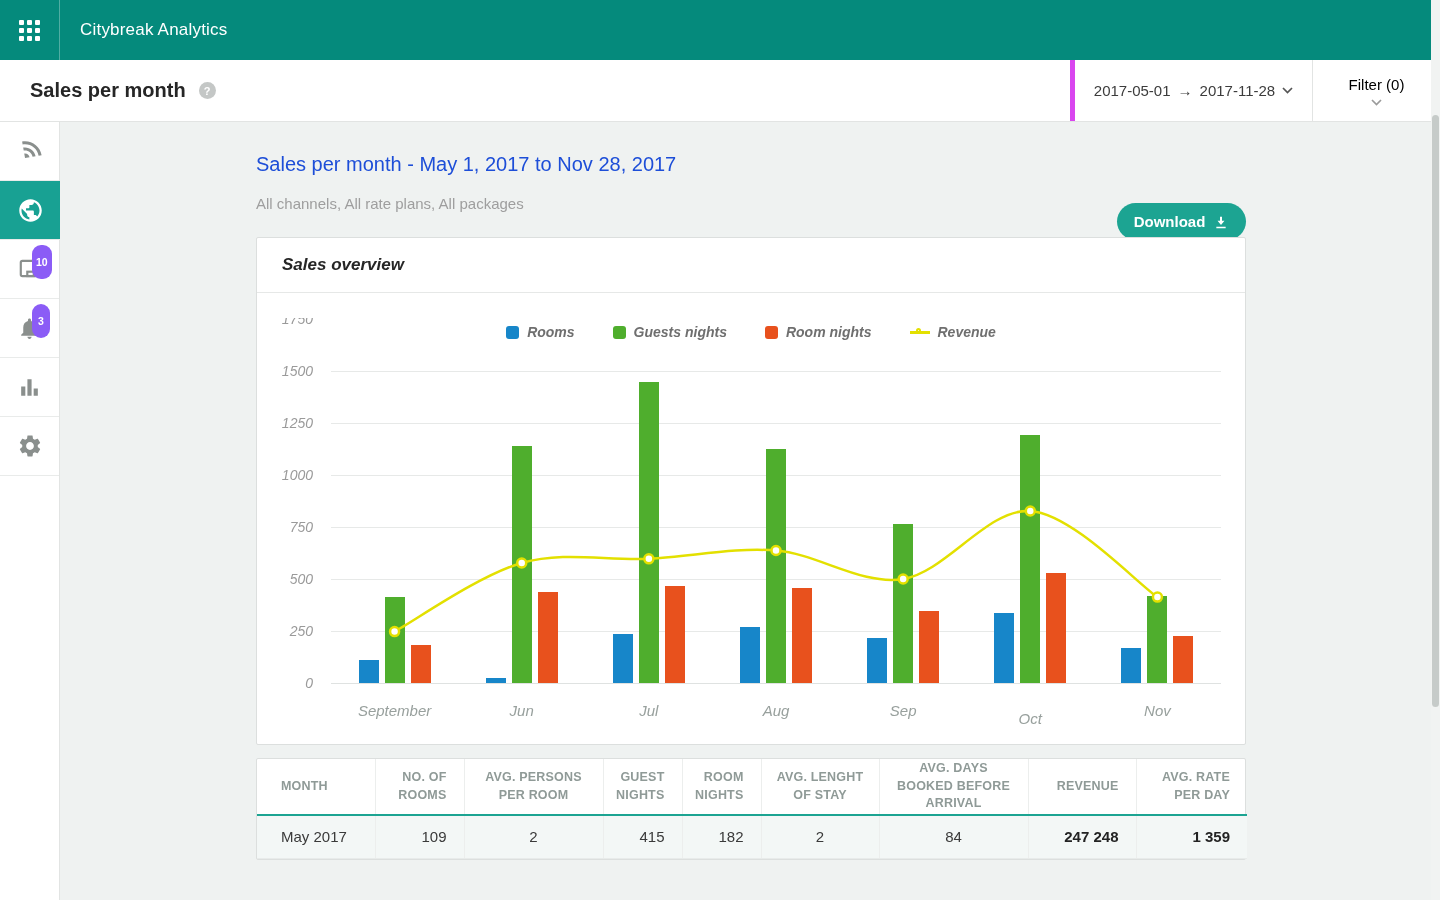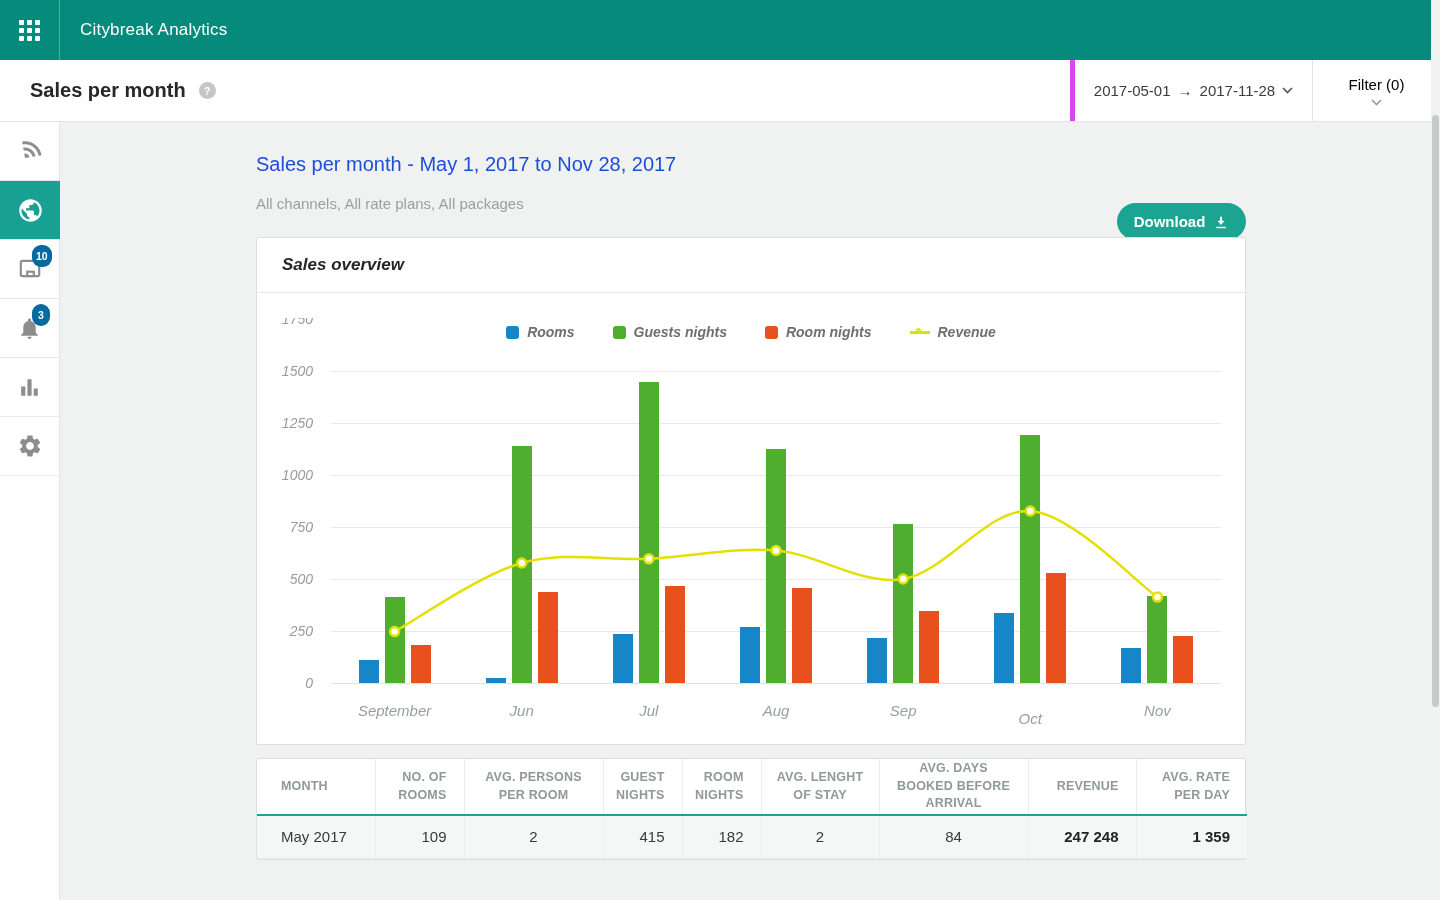--- a/index.html
+++ b/index.html
@@ -26,21 +26,21 @@
   .date-section .arrow { font-size:15px; color:#3c3c3c; }
   .filter-section { width:128px; height:100%; border-left:1px solid #e2e4e3; display:flex; align-items:center; justify-content:center; gap:6px; font-size:15px; color:#000000; cursor:pointer;flex-direction:column; }
   .chev { color:#555; display:flex; align-items:center; }
   .filter-section .chev { color:#9b9b9b; }
 
   
   .sidebar { position:absolute; top:122px; left:0; width:60px; height:778px; background:#fff; border-right:1px solid #e2e4e3; z-index:4; }
   .side-item { position:relative; width:59px; height:59px; border-bottom:1px solid #e9ebea; display:flex; align-items:center; justify-content:center; color:#8a8f8d; cursor:pointer; }
   .side-item.selected { width:60px; background:#18a193; color:#fff; }
   .side-item svg { display:block; }
-  .badge { position:absolute; top:5px; left:32px; min-width:18px; height:22px; padding:0 4px; border-radius:9px; background:#0369a1; color:#fff; font-size:10.5px; font-weight:700; display:flex; align-items:center; justify-content:center; }
+  .badge { position:absolute; top:5px; left:32px; min-width:18px; height:34px; padding:0 4px; border-radius:9px; background:#8b5cf6; color:#fff; font-size:10.5px; font-weight:700; display:flex; align-items:center; justify-content:center; }
 
   
   .main-title { position:absolute; left:256px; top:153px; font-size:20px; color:#1d4ed8; }
   .main-subtitle { position:absolute; left:256px; top:195px; font-size:15px; color:#9e9e9e; }
   .download-btn { position:absolute; left:1117px; top:164px; width:129px; height:37px; border:none; border-radius:19px; background:#1ca492; color:#fff; font-size:15px; font-weight:700; font-family:inherit; display:flex; align-items:center; justify-content:center; gap:8px; cursor:pointer;margin-top:39px; }
 
   
   .chart-card { position:absolute; left:256px; top:237px; width:990px; height:508px; background:#fff; border:1px solid #dcdfde; border-radius:2px;font-style:italic; }
   .card-header { height:55px; border-bottom:1px solid #e6e8e7; display:flex; align-items:center; }
   .card-title { margin-left:25px; font-size:17px; font-weight:700; color:#262626; }

